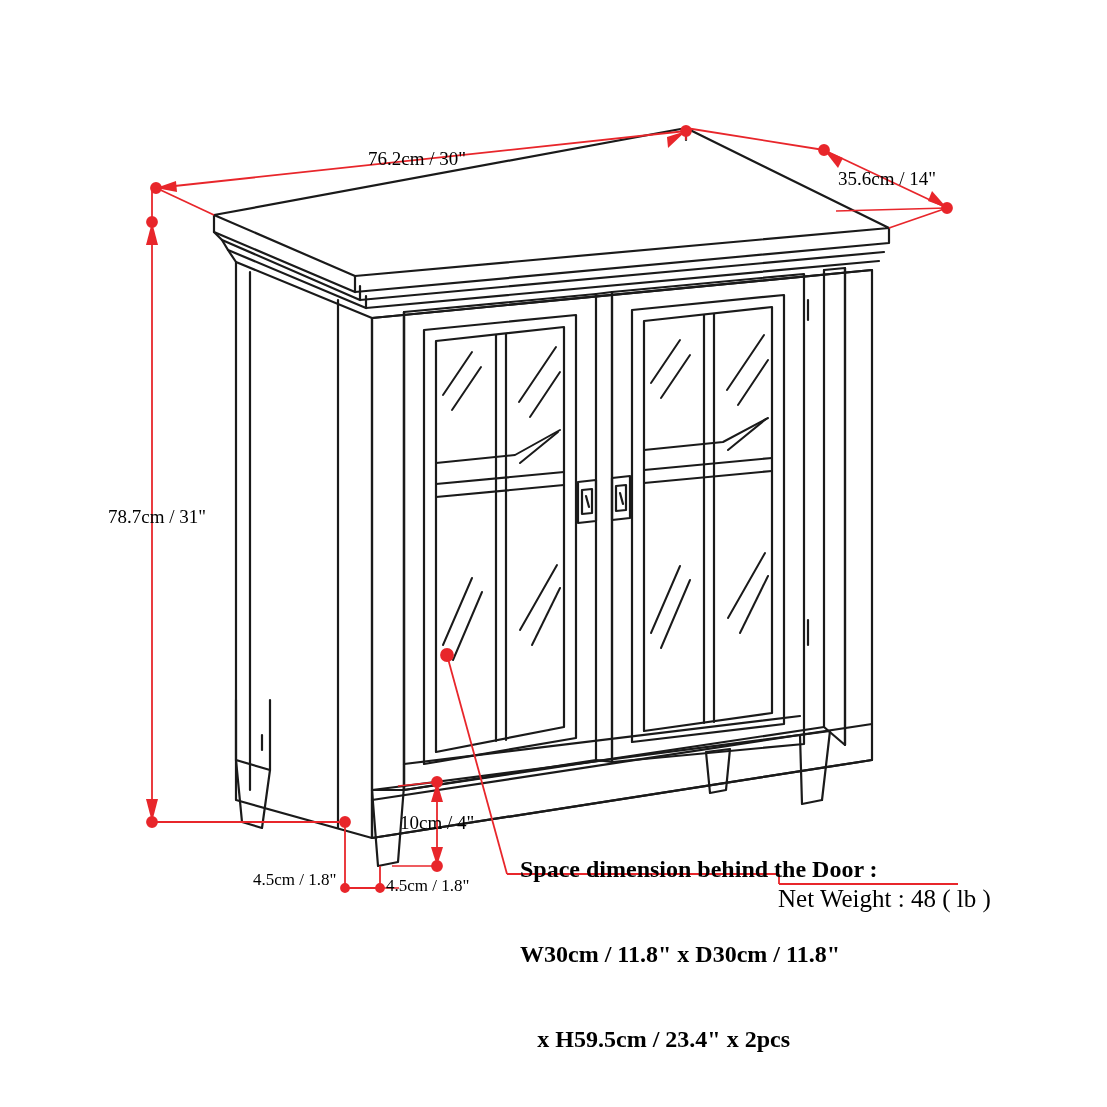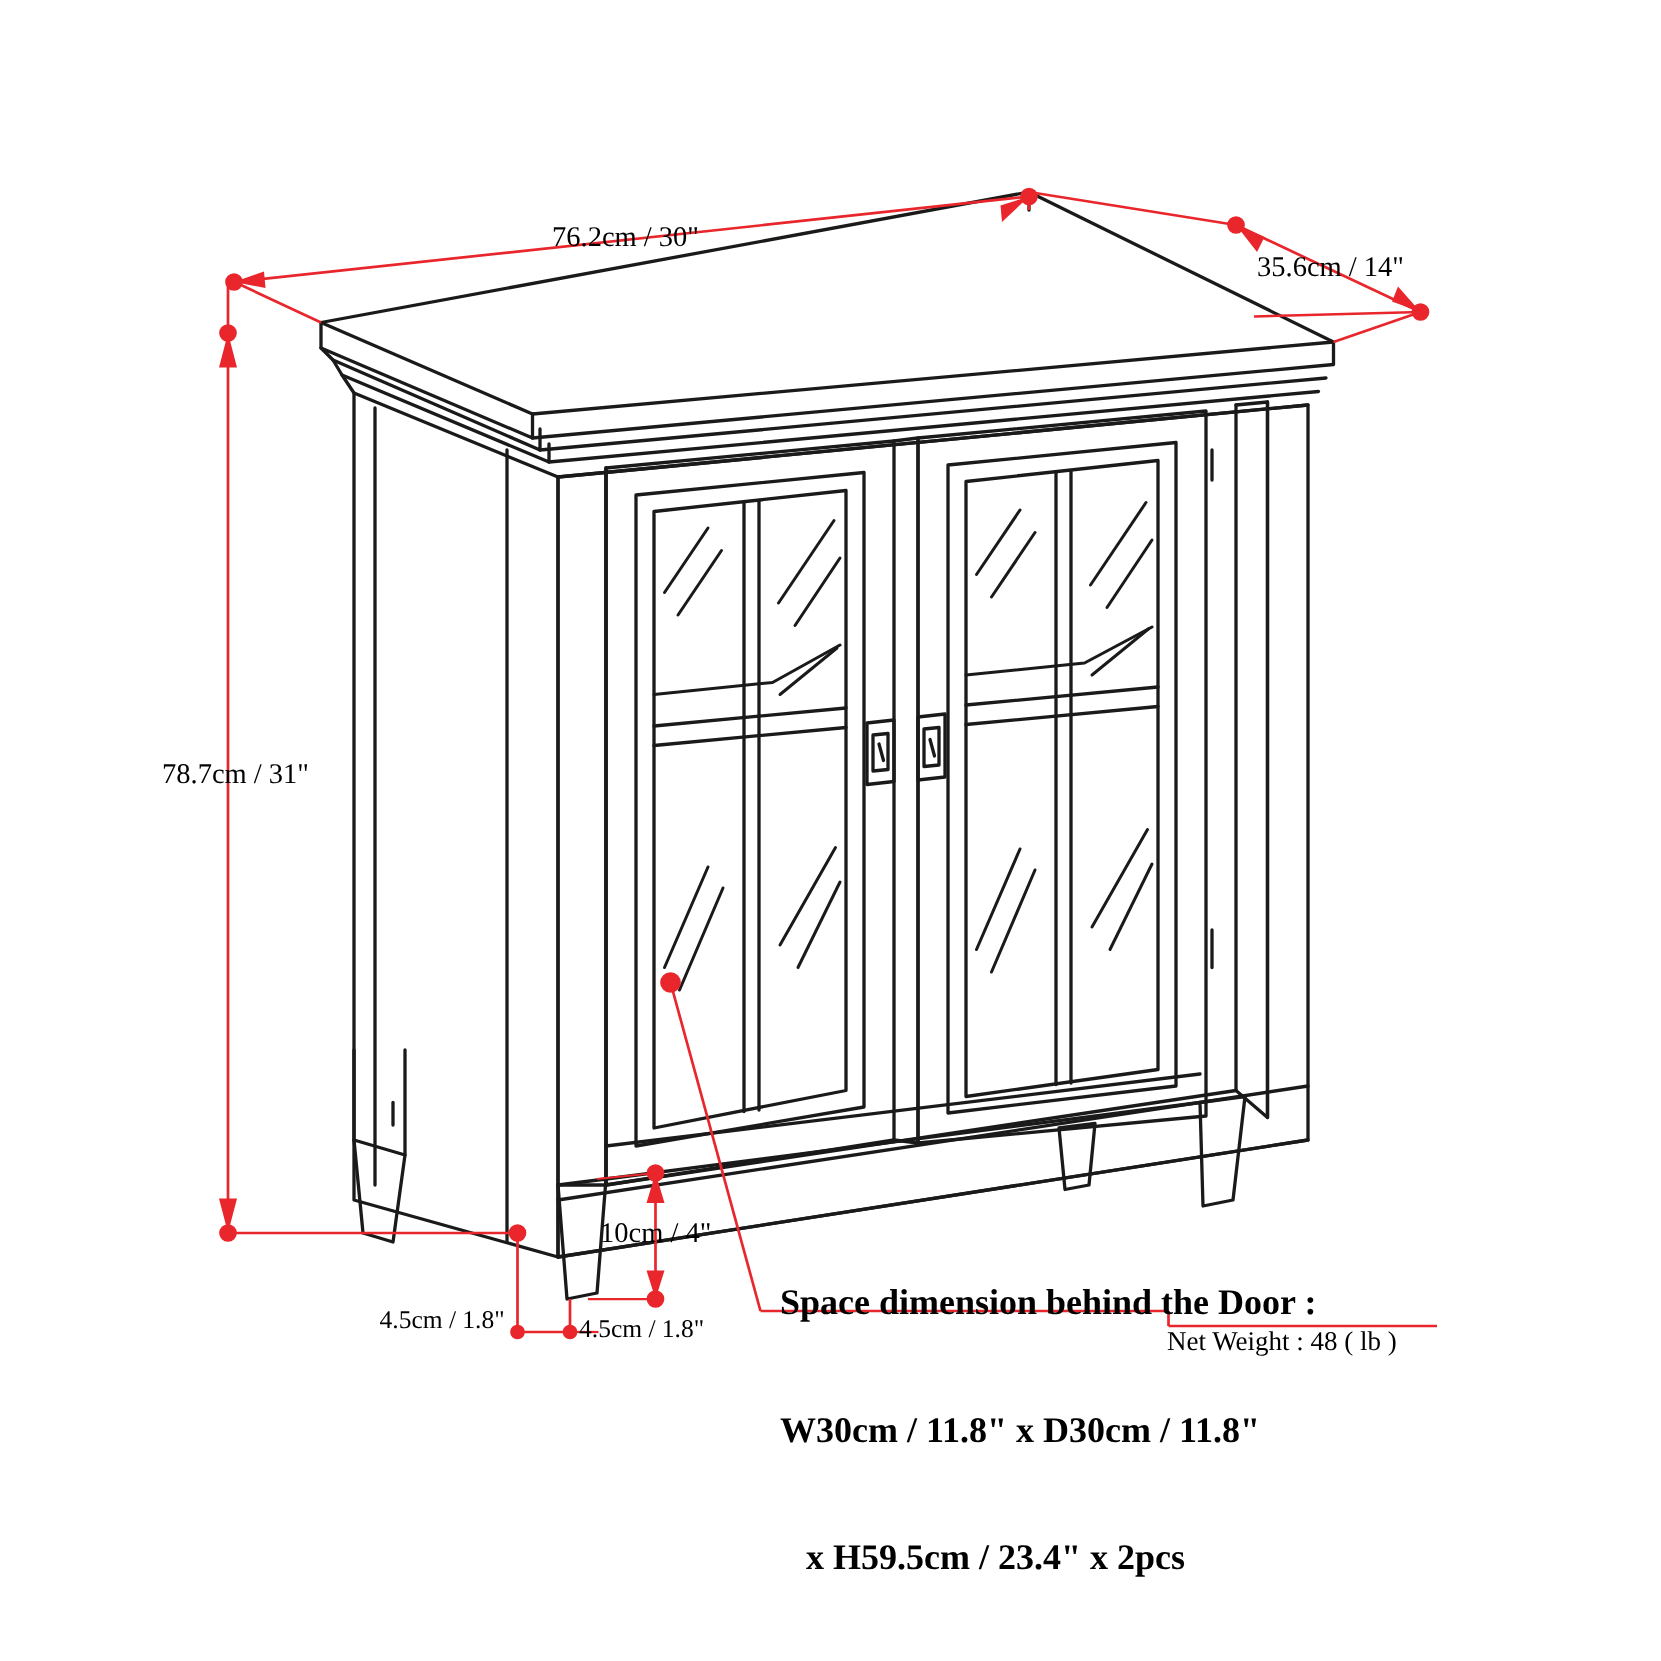--- a/index.html
+++ b/index.html
@@ -29,21 +29,21 @@
     white-space: pre;
     line-height: 1.18;
   }
   .dim-lbl { font-size: 19px; }
   .small-lbl { font-size: 17px; }
   .note-lbl {
     font-size: 24px;
     font-weight: bold;
     text-align: right;
   }
-  .weight-lbl { font-size: 18px; text-align: center; }
+  .weight-lbl { font-size: 25px; text-align: center; }
 </style>
 </head>
 <body>
 
 <div id="page">
 
   <svg class="layer" viewBox="0 0 1107 1107" xmlns="http://www.w3.org/2000/svg">
     <g fill="none" stroke="#1a1a1a" stroke-width="2.2" stroke-linejoin="round" stroke-linecap="round">
 
       <polygon points="214,215 686,128 889,228 355,276" fill="#ffffff"></polygon>

